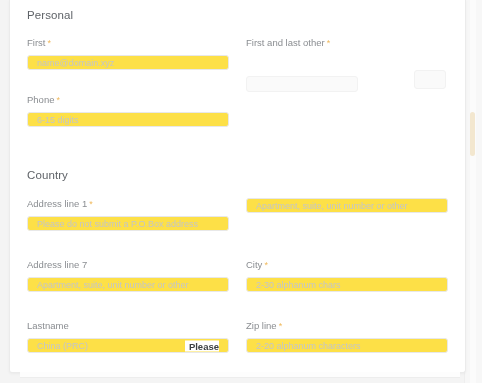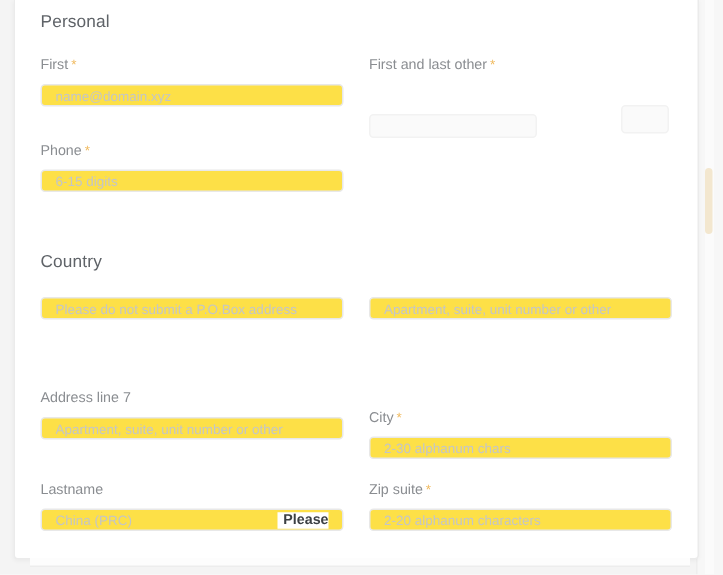--- a/index.html
+++ b/index.html
@@ -181,55 +181,56 @@
       <div class="field" style="left:17px; top:94px;">
         <label class="field-label"><span>Phone</span><span class="req">*</span></label>
         <div class="input-box">
           <input type="text" placeholder="6-15 digits" style="">
         </div>
       </div>
 
       <div class="section-title" style="left:17px; top:169px;">Country</div>
 
       <div class="field" style="left:17px; top:198px;">
+        <label class="field-label"><span>Address line 1</span><span class="req">*</span></label>
         <div class="input-box">
           <input type="text" placeholder="Please do not submit a P.O.Box address" style="">
         </div>
       </div>
 
       <div class="field" style="left:236px; top:198px;">
         <div class="input-box">
           <input type="text" placeholder="Apartment, suite, unit number or other" style="">
         </div>
       </div>
 
       <div class="field" style="left:17px; top:259px;">
         <label class="field-label"><span>Address line 7</span><span class="req"></span></label>
         <div class="input-box">
           <input type="text" placeholder="Apartment, suite, unit number or other" style="">
         </div>
       </div>
 
-      <div class="field" style="left:236px; top:272px;">
+      <div class="field" style="left:236px; top:259px;">
         <label class="field-label"><span>City</span><span class="req">*</span></label>
         <div class="input-box">
           <input type="text" placeholder="2-30 alphanum chars" style="">
         </div>
       </div>
 
       <div class="field" style="left:17px; top:320px;">
         <label class="field-label"><span>Lastname</span><span class="req"></span></label>
         <div class="input-box">
           <input type="text" placeholder="China (PRC)" style="">
           <span class="change-link">Please</span>
         </div>
       </div>
 
       <div class="field" style="left:236px; top:320px;">
-        <label class="field-label"><span>Zip suite</span><span class="req">*</span></label>
+        <label class="field-label"><span>Zip line</span><span class="req">*</span></label>
         <div class="input-box">
           <input type="text" placeholder="2-20 alphanum characters" style="">
         </div>
       </div>
 
     </div>
   </div>
 
   <div id="bottom-edge"></div>
 </div>

